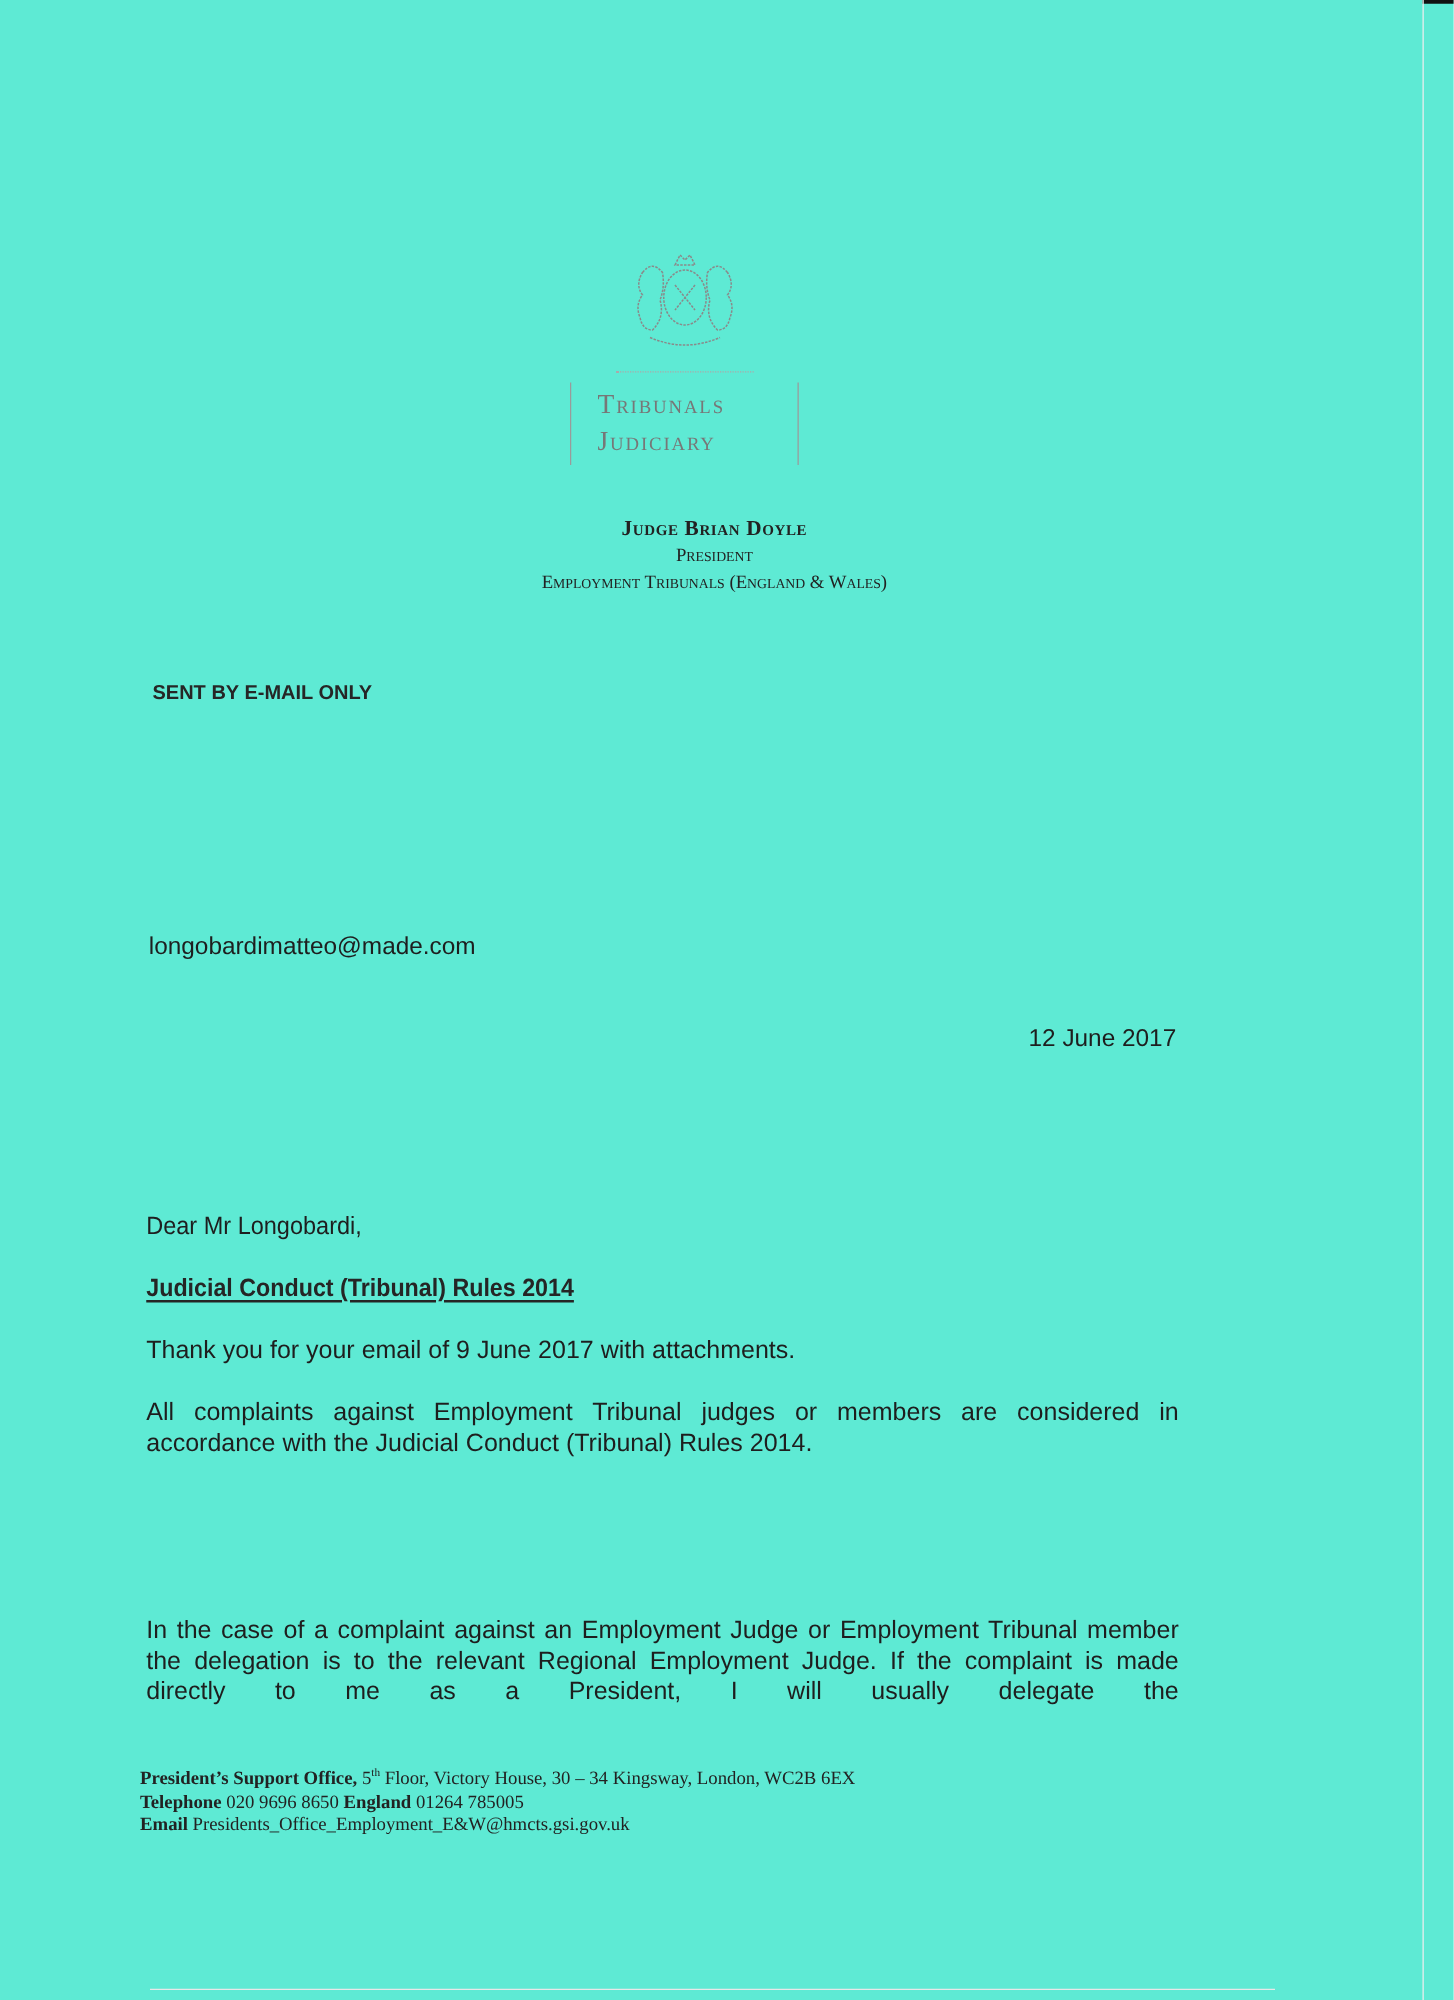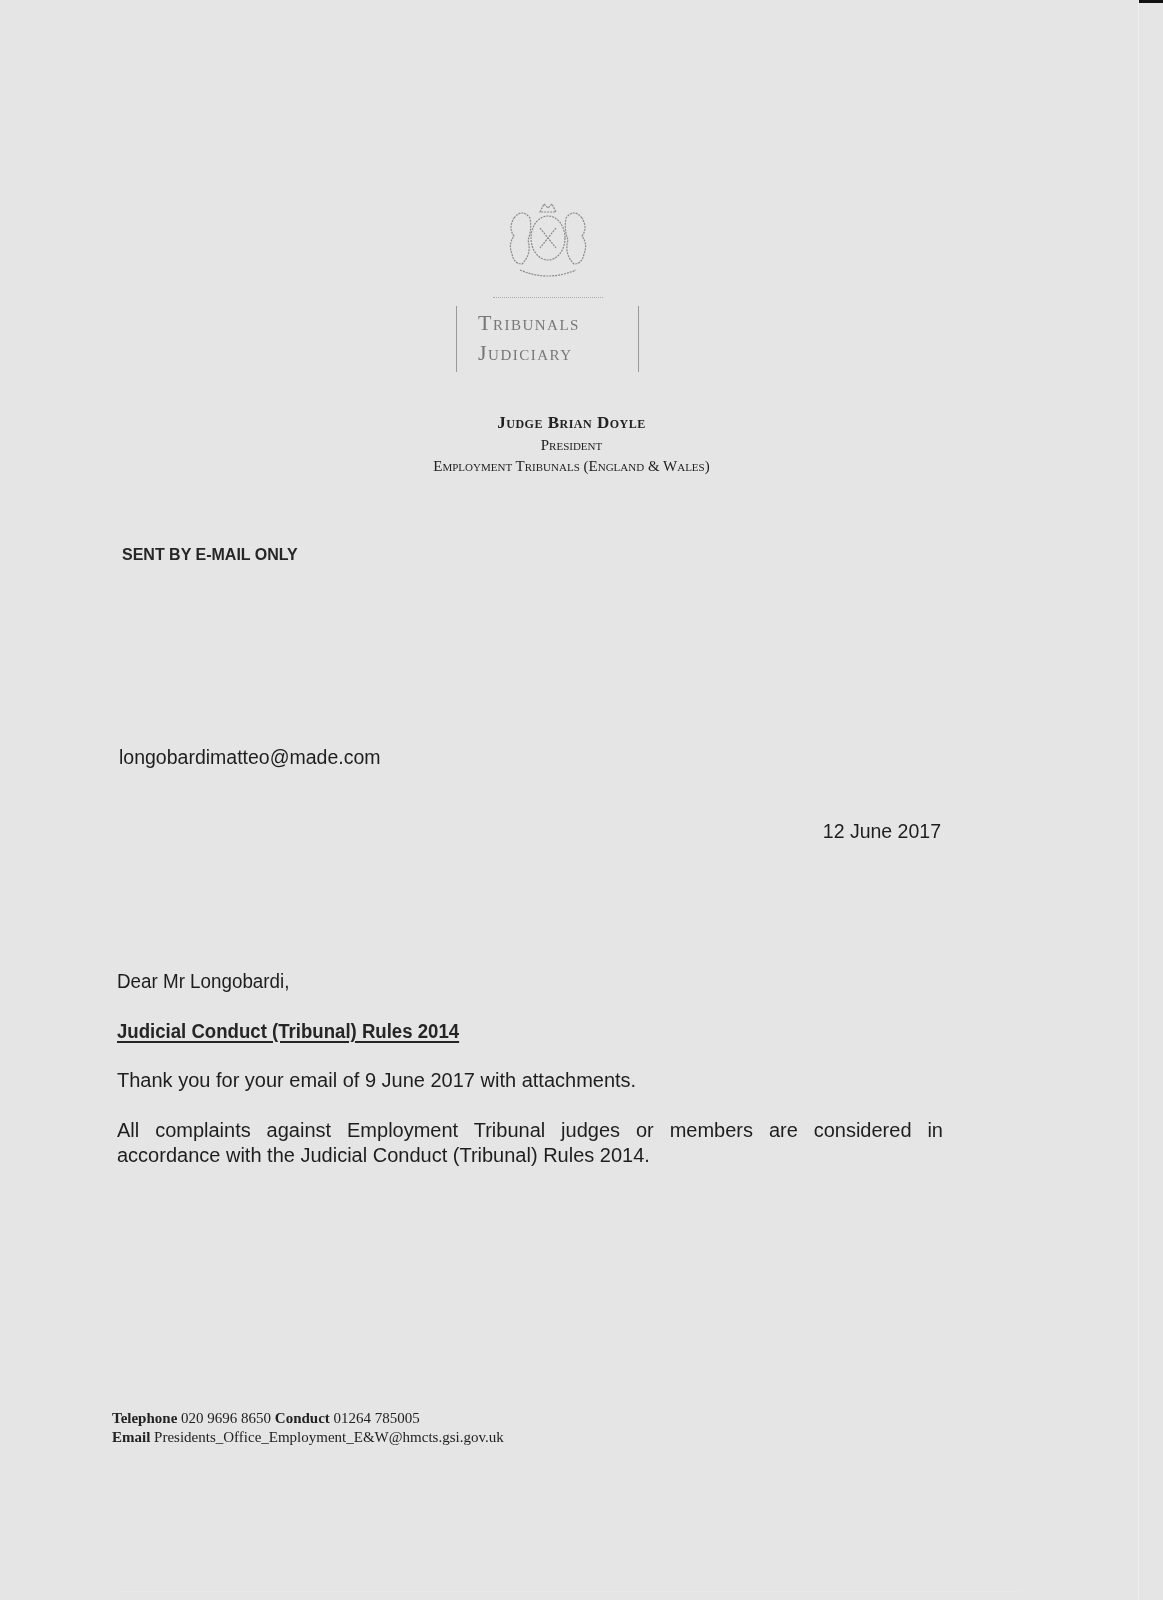--- a/index.html
+++ b/index.html
@@ -1,17 +1,17 @@
 <!DOCTYPE html>
 <html><head>
 <meta charset="utf-8">
 <style>
   html, body { margin:0; padding:0; background:#ffffff; }
   body { width:1163px; height:1600px; position:relative; overflow:hidden; color:#1e1e1e; }
-  .page { position:absolute; inset:0; background:#e5e5e5; }
+  .page { position:absolute; inset:0; background:#5eead4; }
   .edge-mark { position:absolute; top:0; right:0; width:25px; height:3px; background:#111; }
   .edge-line { position:absolute; top:0; right:24px; width:1px; height:1600px; background:#eee; }
   .bottom-line { position:absolute; bottom:8px; left:120px; width:900px; height:1px; background:#e8e8e8; }
 
   .crest { position:absolute; left:500px; top:198px; width:96px; height:84px; }
   .dotline { position:absolute; left:493px; top:297px; width:110px; border-top:1px dotted #aaa; }
   .logo-box { position:absolute; left:456px; top:306px; width:183px; height:66px; }
   .logo-box .bar { position:absolute; top:0; width:1px; height:66px; background:#9a9a9a; }
   .logo-box .bar.l { left:0; } .logo-box .bar.r { right:0; }
   .logo-text { position:absolute; left:22px; font-family:"Liberation Serif", serif; color:#777; letter-spacing:1.5px; font-variant:small-caps; font-size:22px; }
@@ -76,22 +76,27 @@
 
   <div class="sans email">longobardimatteo@made.com</div>
 
   <div class="sans date">12 June 2017</div>
 
   <div class="narrow greet">Dear Mr Longobardi,</div>
   <div class="narrow subject">Judicial Conduct (Tribunal) Rules 2014</div>
 
   <div class="narrow para p1">Thank you for your email of 9 June 2017 with attachments.</div>
   <div class="narrow para p2">All complaints against Employment Tribunal judges or members are considered in accordance with the Judicial Conduct (Tribunal) Rules 2014.</div>
+  <div class="narrow para p4">In the case of a complaint against an Employment Judge or Employment Tribunal member the delegation is to the relevant Regional Employment Judge. If the complaint is made directly to me as a President, I will usually delegate the</div>
 
   <div class="footer">
     <div>
-      <b>Telephone</b><span> 020 9696 8650 </span><b>Conduct</b><span> 01264 785005</span>
+      <b>President’s Support Office,</b>
+      <span>5</span><sup>th</sup><span> Floor, Victory House, 30 – 34 Kingsway, London, WC2B 6EX</span>
+    </div>
+    <div>
+      <b>Telephone</b><span> 020 9696 8650 </span><b>England</b><span> 01264 785005</span>
     </div>
     <div>
       <b>Email</b><span> Presidents_Office_Employment_E&amp;W@hmcts.gsi.gov.uk</span>
     </div>
   </div>
 </div>
 
 </body></html>

